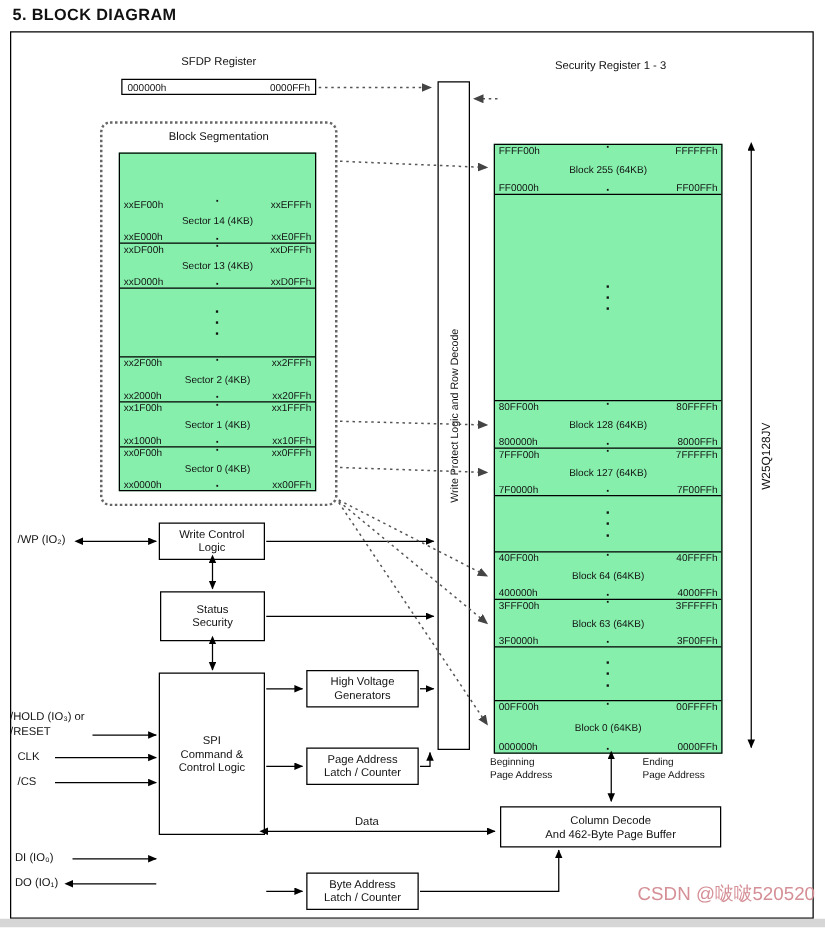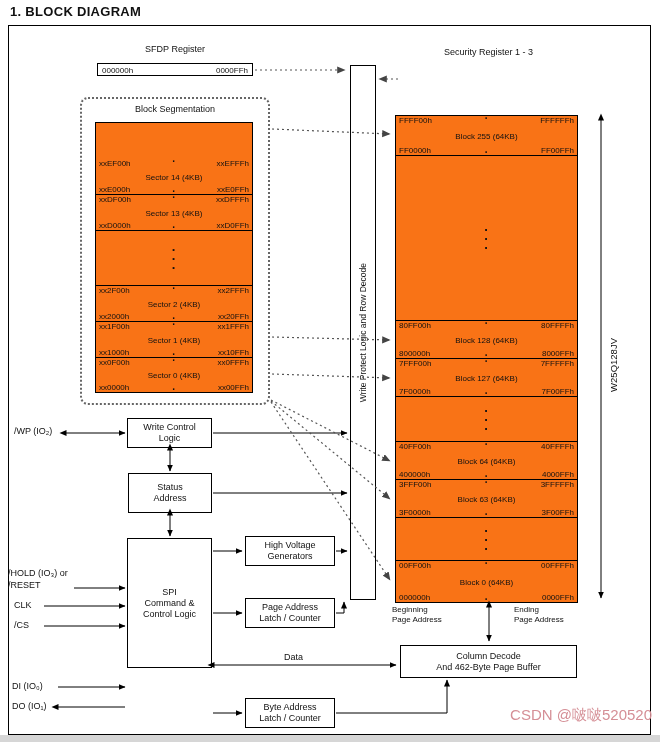--- a/index.html
+++ b/index.html
@@ -8,21 +8,21 @@
   .title{position:absolute;left:10px;top:4px;font-size:13px;font-weight:bold;letter-spacing:.3px}
   .frame{position:absolute;left:8px;top:25px;width:643px;height:710px;border:1px solid #000}
   .box{position:absolute;border:1px solid #000;background:#fff;display:flex;flex-direction:column;align-items:center;justify-content:center;text-align:center;z-index:2}
   .box span{font-size:9px;line-height:11px;display:block;white-space:nowrap}
   .seclabel{position:absolute;font-size:9px;text-align:center;white-space:nowrap}
   .addrbox{position:absolute;border:1px solid #000;background:#fff;z-index:2}
   .srow{position:absolute;left:0;width:100%;height:9px;border-bottom:1px solid #000}
   .sl{position:absolute;left:3px;top:0;font-size:7.5px;line-height:9px;white-space:nowrap}
   .sr{position:absolute;right:3px;top:0;font-size:7.5px;line-height:9px;white-space:nowrap}
   .dashed{position:absolute;border:2px dotted #666;border-radius:8px;z-index:1}
-  .table{position:absolute;border:1px solid #000;background:#f97316;z-index:2}
+  .table{position:absolute;border:1px solid #000;background:#86efac;z-index:2}
   .cell{position:absolute;left:0;width:100%;border-bottom:1px solid #000}
   .nobb{border-bottom:none !important}
   .ca{position:absolute;font-size:8px;line-height:9px;white-space:nowrap}
   .tl{left:3px;top:0}.tr{right:3px;top:0}.bl{left:3px;bottom:0}.br{right:3px;bottom:0}
   .cl{position:absolute;left:0;right:0;top:50%;transform:translateY(-50%);text-align:center;font-size:8px;white-space:nowrap}
   .mdots::before{content:"·";position:absolute;top:-3px;left:50%;transform:translateX(-50%);font-size:10px;font-weight:bold}
   .mdots::after{content:"·";position:absolute;bottom:-3px;left:50%;transform:translateX(-50%);font-size:10px;font-weight:bold}
   .vdots{position:absolute;left:50%;top:50%;transform:translate(-50%,-50%);font-size:13px;font-weight:bold;line-height:9px;white-space:pre;text-align:center}
   .vdots::before{content:"·\A·\A·"}
   .wpbox{position:absolute;left:350px;top:65px;width:26px;height:535px;border:1px solid #000;background:#fff;display:flex;align-items:center;justify-content:center;z-index:2}
@@ -33,21 +33,21 @@
   .small{position:absolute;font-size:8px;line-height:10px;text-align:left;z-index:2}
   .svgwrap{position:absolute;left:0;top:0;z-index:5;pointer-events:none}
   .wm{position:absolute;left:430px;top:706px;width:222px;text-align:right;font-size:15px;z-index:3}
   .strip{position:absolute;left:0;top:735px;width:660px;height:7px;background:#d6d6d6;z-index:4}
 </style>
 </head>
 <body>
 
 <div class="page">
 
-  <div class="title">1.  BLOCK DIAGRAM</div>
+  <div class="title">5.  BLOCK DIAGRAM</div>
   <div class="frame"></div>
 
   <div class="seclabel" style="left:97px;top:44px;width:156px">SFDP Register</div>
   <div class="addrbox" style="left:97px;top:63px;width:156px;height:13px">
     <span class="ca" style="left:4px;top:2px">000000h</span>
     <span class="ca" style="right:4px;top:2px">0000FFh</span>
   </div>
 
   <div class="seclabel" style="left:400px;top:47px;width:177px">Security Register 1 - 3</div>
 
@@ -169,21 +169,21 @@
     <span>Column Decode</span>
     <span>And 462-Byte Page Buffer</span>
   </div>
 
   <div class="box" style="left:127px;top:418px;width:85px;height:30px">
     <span>Write Control</span>
     <span>Logic</span>
   </div>
   <div class="box" style="left:128px;top:473px;width:84px;height:40px">
     <span>Status</span>
-    <span>Address</span>
+    <span>Security</span>
   </div>
   <div class="box" style="left:127px;top:538px;width:85px;height:130px">
     <span>SPI</span>
     <span>Command &amp;</span>
     <span>Control Logic</span>
   </div>
   <div class="box" style="left:245px;top:536px;width:90px;height:30px">
     <span>High Voltage</span>
     <span>Generators</span>
   </div>

